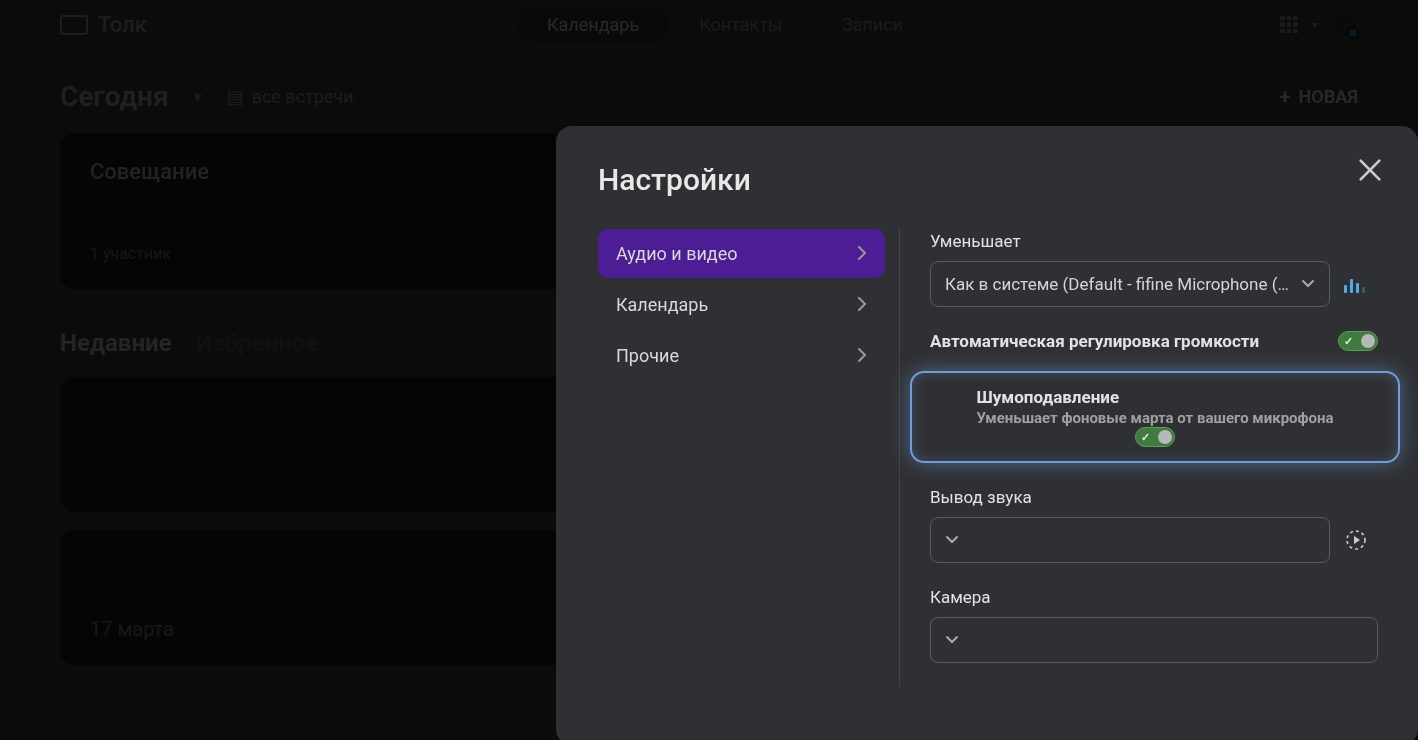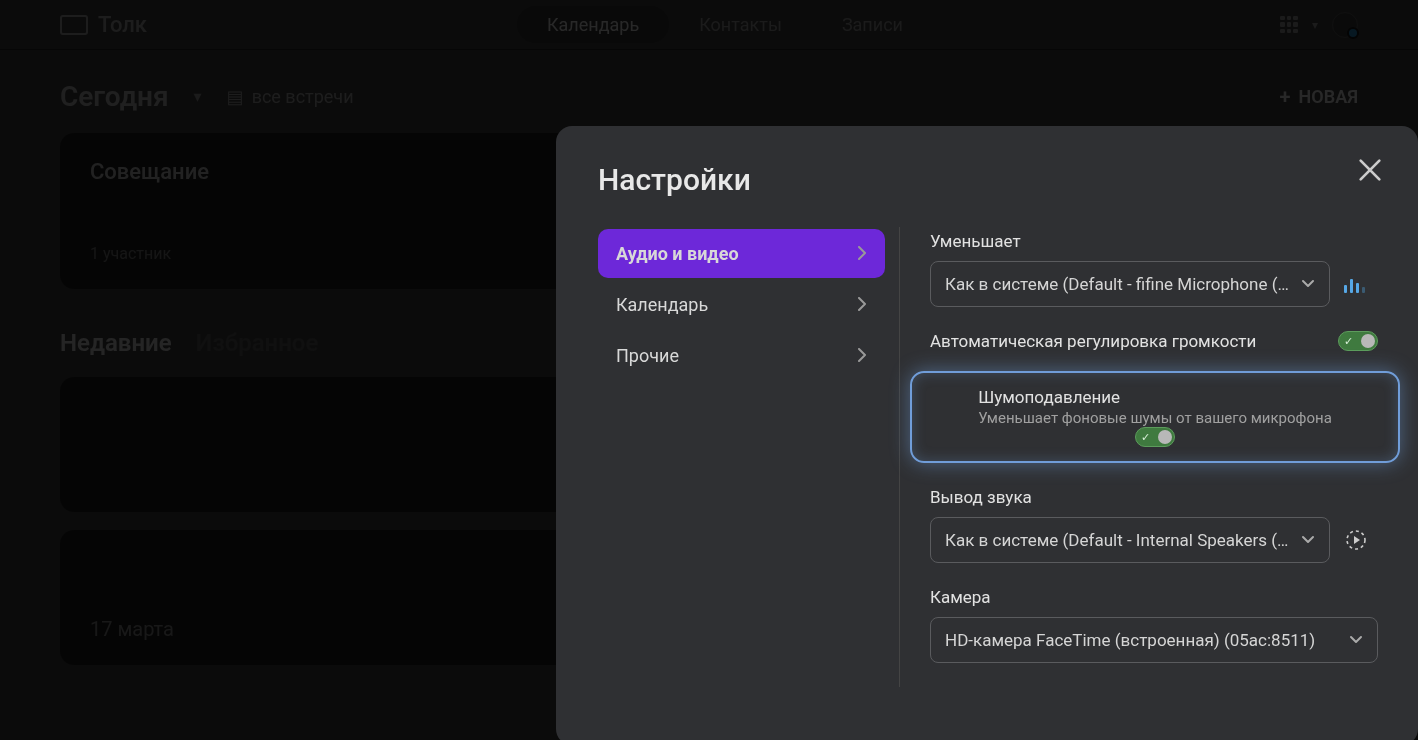--- a/index.html
+++ b/index.html
@@ -160,21 +160,21 @@
   }
   .s-item{
     display:flex;align-items:center;justify-content:space-between;
     padding:14px 18px;
     border-radius:10px;
     font-size:18px;
     color:#d8d8d8;
     cursor:pointer;
     margin-bottom:2px;
   }
-  .s-item.selected{background:#6d28d9;font-weight:bold;}
+  .s-item.selected{background:#4c1d95;}
   .s-item .chev{color:#999;}
   .s-item .chev svg{width:10px;height:14px;}
 
   .settings-content{
     flex:1;
     padding-top:4px;
     padding-right:4px;
   }
   .field-label{
     font-size:17px;color:#e2e2e2;margin-bottom:10px;
@@ -199,20 +199,21 @@
   }
   .mic-level span{width:3px;border-radius:1px;background:#56a7e6;}
   .mic-level span:nth-child(1){height:8px;}
   .mic-level span:nth-child(2){height:14px;}
   .mic-level span:nth-child(3){height:10px;}
   .mic-level span:nth-child(4){height:6px;background:#3a5a72;}
 
   .toggle-row{
     display:flex;align-items:center;justify-content:space-between;
     margin-bottom:20px;
+    font-weight:bold;
   }
   .toggle-row .labels{max-width:370px;}
   .toggle-row .title{font-size:17px;color:#e2e2e2;}
   .toggle-row .desc{font-size:15px;color:#a0a0a0;margin-top:2px;}
   .toggle{
     width:40px;height:20px;border-radius:10px;background:#3f7a3f;
     position:relative;cursor:pointer;flex:none;
     border:1px solid #5c9c5c;
   }
   .toggle .check{
@@ -363,49 +364,47 @@
           <div class="toggle">
             <span class="check">✓</span>
             <span class="knob"></span>
           </div>
         </div>
 
         <div class="highlight-box">
           <div class="toggle-row">
             <div class="labels">
               <div class="title">Шумоподавление</div>
-              <div class="desc">Уменьшает фоновые шумы от вашего микрофона</div>
+              <div class="desc">Уменьшает фоновые марта от вашего микрофона</div>
             </div>
             <div class="toggle">
               <span class="check">✓</span>
               <span class="knob"></span>
             </div>
           </div>
         </div>
 
         <div class="field-label">Вывод звука</div>
         <div class="select-row">
           <div class="select">
-            <span>Как в системе (Default - Internal Speakers (…</span>
             <span class="chev"><svg viewBox="0 0 14 14">
                   <path d="M2 5 L7 10 L12 5" stroke="currentColor" stroke-width="2" fill="none" stroke-linecap="round" stroke-linejoin="round"></path>
                 </svg></span>
           </div>
           <div class="test-sound-icon">
             <svg viewBox="0 0 24 24">
               <circle cx="12" cy="12" r="9" stroke="currentColor" stroke-width="1.6" fill="none" stroke-dasharray="3 3"></circle>
               <path d="M10 8 L16 12 L10 16 Z" fill="currentColor"></path>
             </svg>
           </div>
         </div>
 
         <div class="field-label">Камера</div>
         <div class="select-row">
           <div class="select full">
-            <span>HD-камера FaceTime (встроенная) (05ac:8511)</span>
             <span class="chev"><svg viewBox="0 0 14 14">
                   <path d="M2 5 L7 10 L12 5" stroke="currentColor" stroke-width="2" fill="none" stroke-linecap="round" stroke-linejoin="round"></path>
                 </svg></span>
           </div>
         </div>
 
       </div>
     </div>
   </div>
 </div>

